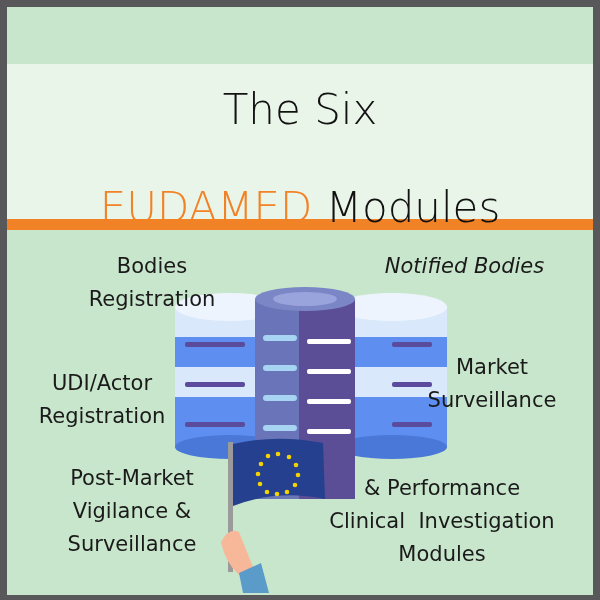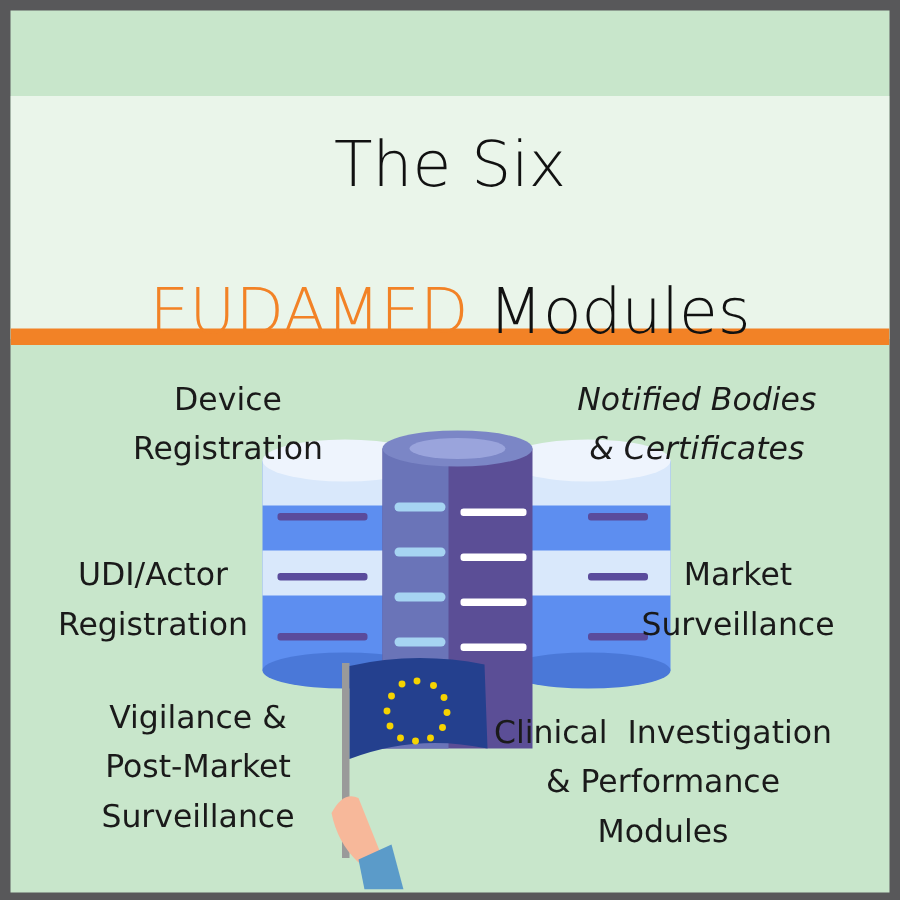--- a/index.html
+++ b/index.html
@@ -84,38 +84,37 @@
       </g>
     </g>
 
     <g>
       <path d="M214 535 Q222 520 232 525 L246 560 L232 568 Q218 555 214 535 Z" fill="#f7b89a"></path>
       <path d="M232 566 L254 556 L262 586 L236 586 Z" fill="#5b9bc9"></path>
     </g>
   </svg>
 
   <div class="lbl" style="left:70px;top:243px;width:150px;">
-    <div>Device</div>
+    <div>Bodies</div>
       <div>Registration</div>
   </div>
   <div class="lbl" style="left:355px;top:243px;width:205px;font-style:italic;">
     <div>Notified Bodies</div>
-      <div>&amp; Certificates</div>
   </div>
   <div class="lbl" style="left:20px;top:360px;width:150px;">
     <div>UDI/Actor</div>
       <div>Registration</div>
   </div>
-  <div class="lbl" style="left:410px;top:360px;width:150px;">
+  <div class="lbl" style="left:410px;top:344px;width:150px;">
     <div>Market</div>
       <div>Surveillance</div>
   </div>
   <div class="lbl" style="left:45px;top:455px;width:160px;">
-    <div>Vigilance &amp;</div>
-      <div>Post-Market</div>
+    <div>Post-Market</div>
+      <div>Vigilance &amp;</div>
       <div>Surveillance</div>
   </div>
   <div class="lbl" style="left:305px;top:465px;width:260px;">
-    <div style="white-space:pre">Clinical  Investigation</div>
-      <div>&amp; Performance</div>
+    <div>&amp; Performance</div>
+      <div style="white-space:pre">Clinical  Investigation</div>
       <div>Modules</div>
   </div>
 </div>
 
 </body></html>

